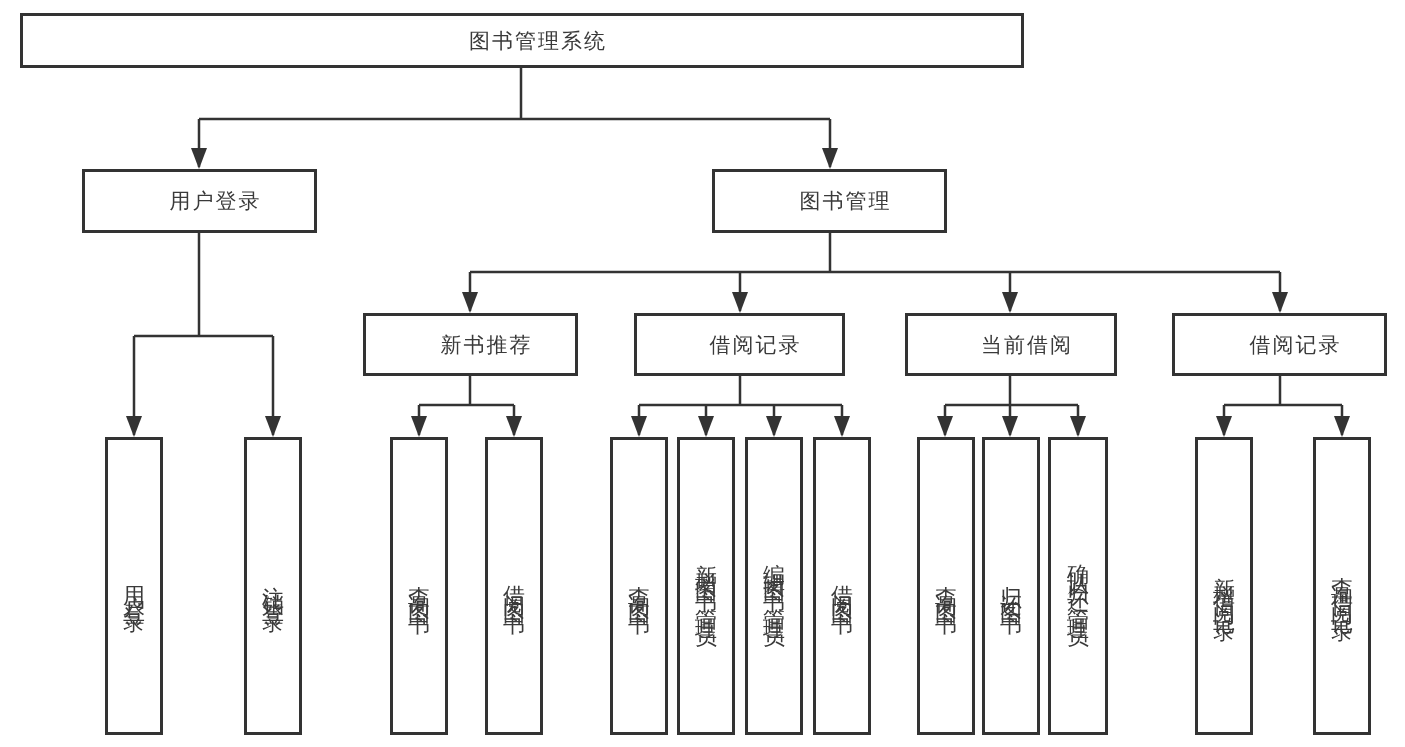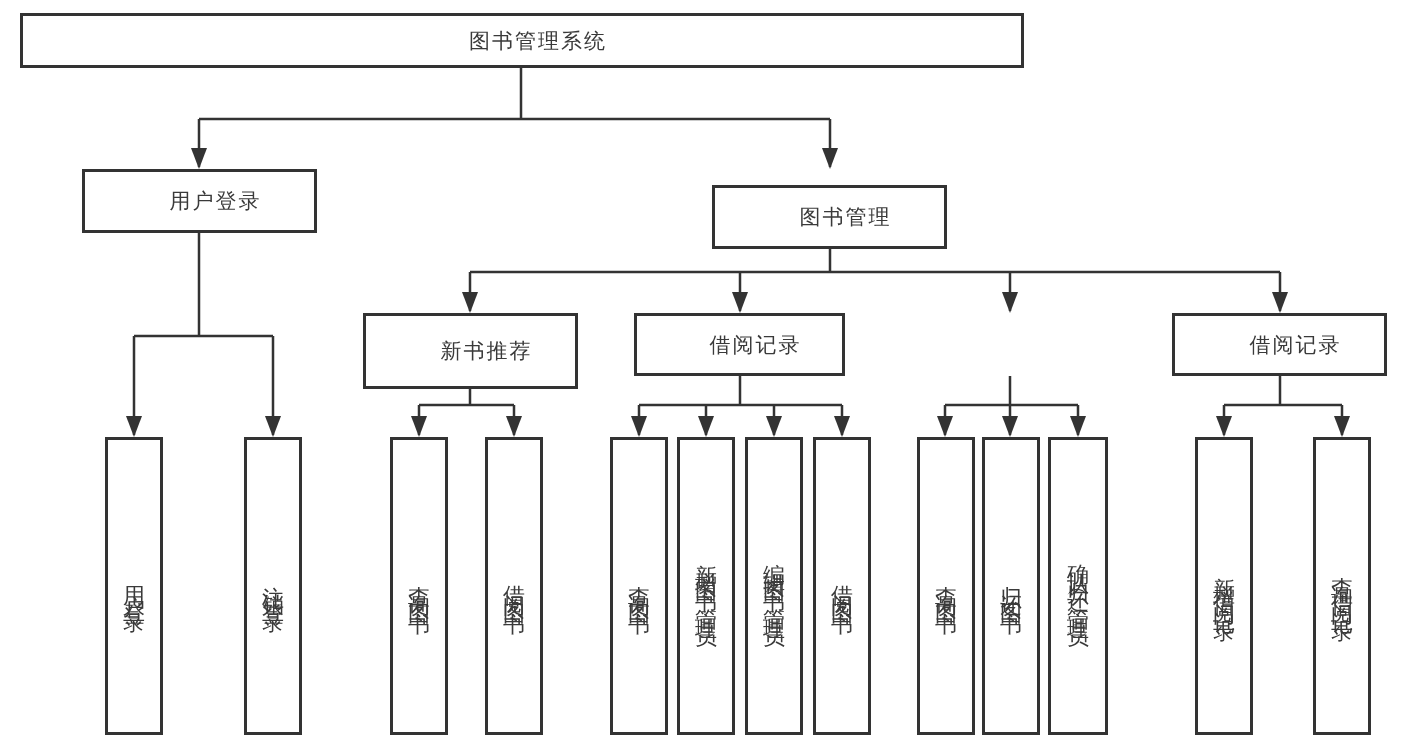--- a/index.html
+++ b/index.html
@@ -94,29 +94,32 @@
     </g>
   </svg>
 
   <div class="node hnode" style="left:20px; top:13px; width:1004px; height:55px;">
     <span>图书管理系统</span>
   </div>
 
   <div class="node hnode" style="left:82px; top:169px; width:235px; height:64px;">
     <span>用户登录</span>
   </div>
-  <div class="node hnode" style="left:712px; top:169px; width:235px; height:64px;margin-top:16px;">
+  <div class="node hnode" style="left:712px; top:169px; width:235px; height:64px;">
     <span>图书管理</span>
   </div>
 
-  <div class="node hnode" style="left:363px; top:313px; width:215px; height:76px;">
+  <div class="node hnode" style="left:363px; top:313px; width:215px; height:63px;">
     <span>新书推荐</span>
   </div>
   <div class="node hnode" style="left:634px; top:313px; width:211px; height:63px;">
     <span>借阅记录</span>
+  </div>
+  <div class="node hnode" style="left:905px; top:313px; width:212px; height:63px;">
+    <span>当前借阅</span>
   </div>
   <div class="node hnode" style="left:1172px; top:313px; width:215px; height:63px;">
     <span>借阅记录</span>
   </div>
 
   <div class="node vnode" style="left:105px; top:437px; width:58px; height:298px;">
     <span>用户登录</span>
   </div>
   <div class="node vnode" style="left:244px; top:437px; width:58px; height:298px;">
     <span>注销登录</span>

